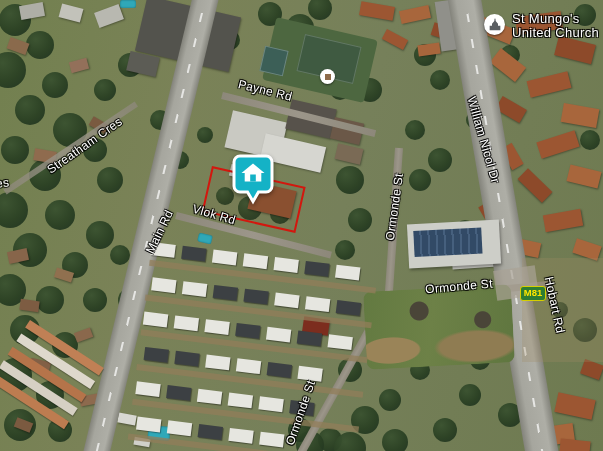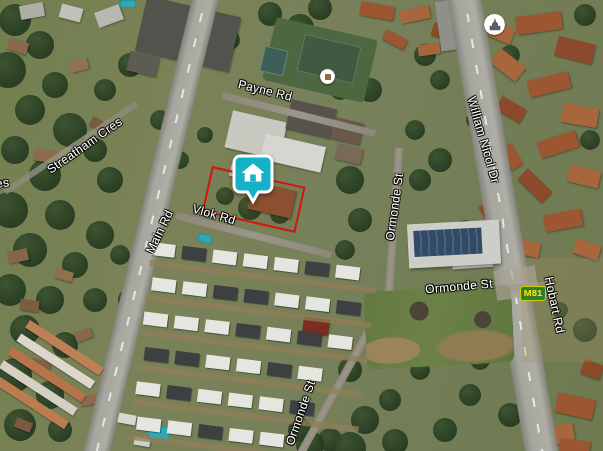--- a/index.html
+++ b/index.html
@@ -304,20 +304,22 @@
       <i></i>
     </div>
   <div id="poi-church">
     <svg width="16" height="16" viewBox="0 0 24 24">
       <rect x="11.2" y="2.5" width="1.6" height="4" fill="#5a5e62"></rect>
       <path d="M12 5 l4.5 5 v3 h3.5 v7 h-16 v-7 h3.5 v-3 z" fill="#5a5e62"></path>
     </svg>
   </div>
 
   <div id="lbl-church" class="lbl">
+    <span>St Mungo's</span>
+    <span>United Church</span>
   </div>
   <div id="lbl-payne" class="lbl">Payne Rd</div>
   <div id="lbl-streatham" class="lbl">Streatham Cres</div>
   <div id="lbl-es" class="lbl">es</div>
   <div id="lbl-main" class="lbl">Main Rd</div>
   <div id="lbl-vlok" class="lbl">Vlok Rd</div>
   <div id="lbl-orm-mid" class="lbl">Ormonde St</div>
   <div id="lbl-wn" class="lbl">William Nicol Dr</div>
   <div id="lbl-orm-east" class="lbl">Ormonde St</div>
   <div id="lbl-hobart" class="lbl">Hobart Rd</div>

